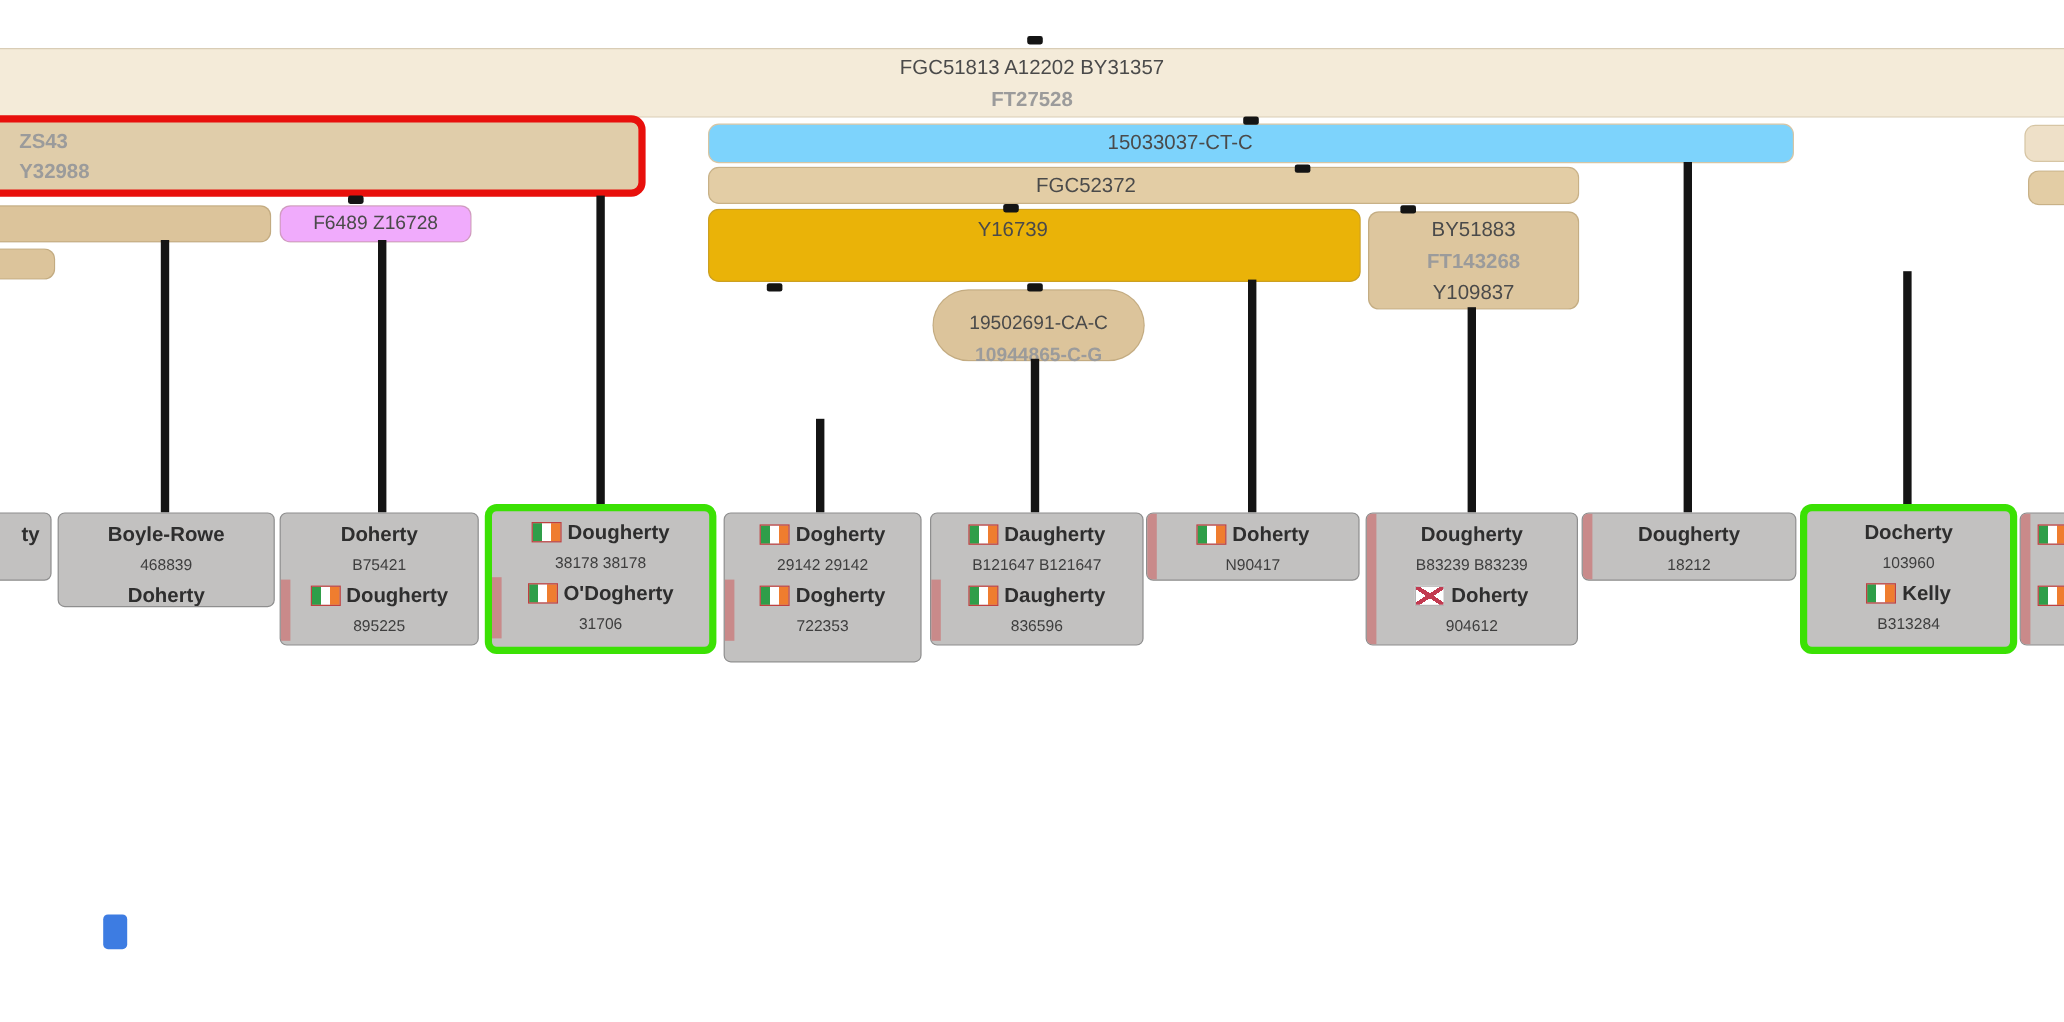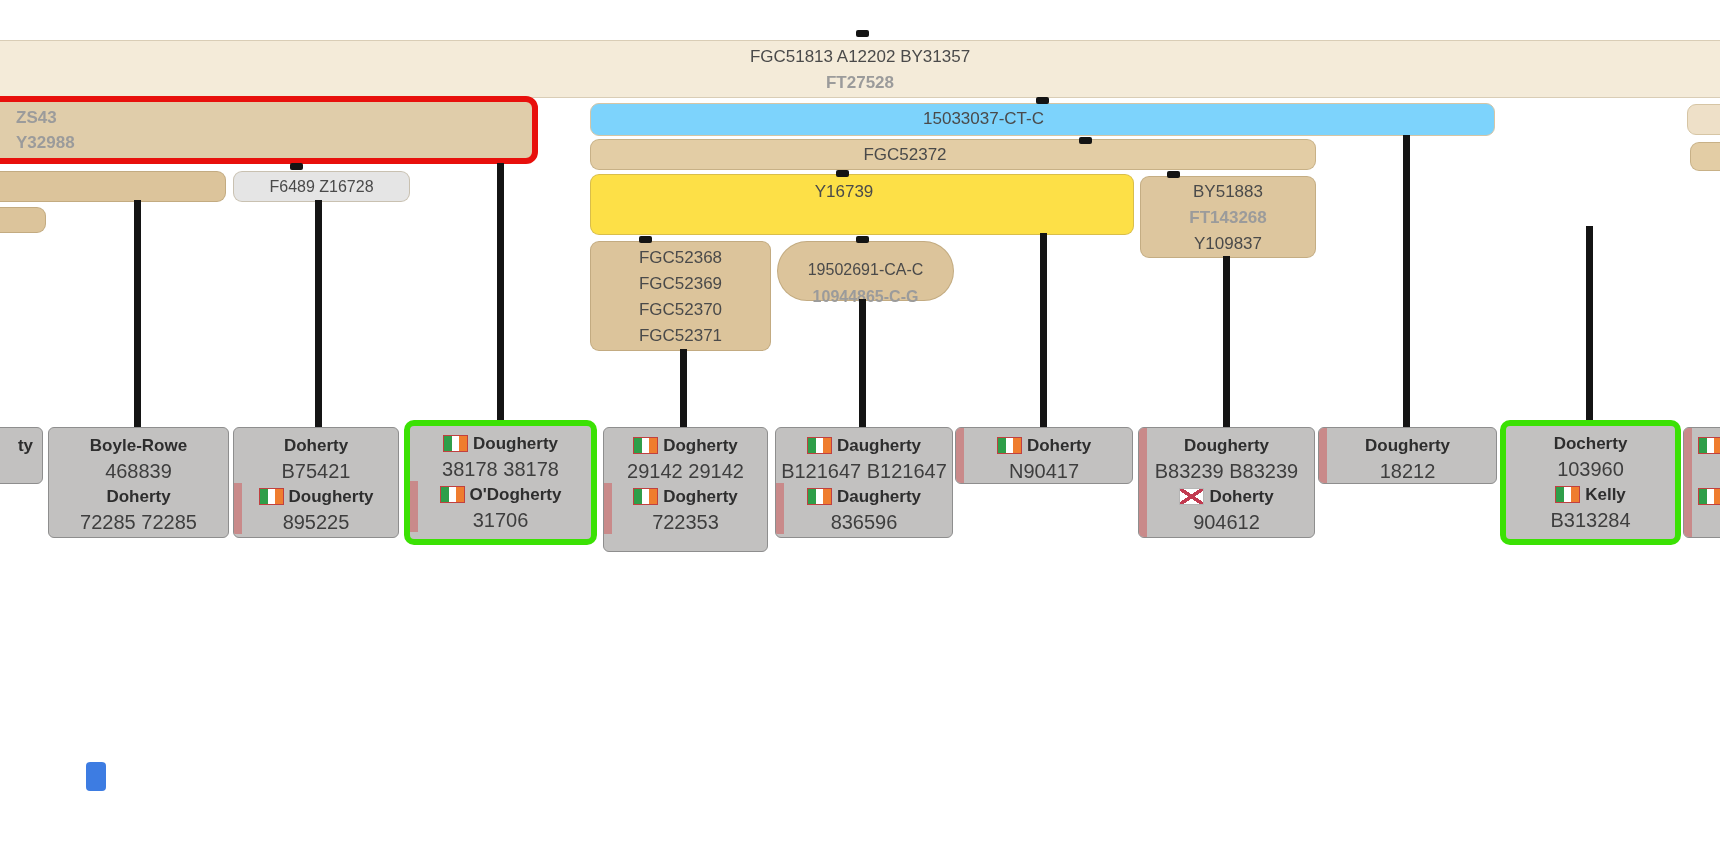--- a/index.html
+++ b/index.html
@@ -18,21 +18,21 @@
   .vline{position:absolute;width:7px;background:#141414;}
   .tick{position:absolute;width:13px;height:7px;background:#141414;border-radius:2px;}
 
   
   .kit{position:absolute;box-sizing:border-box;background:#c2c1c0;border:1px solid #8e8e8e;
        border-radius:6px;text-align:center;overflow:hidden;padding-top:4px;}
   .kitgreen{position:absolute;box-sizing:border-box;background:#c2c1c0;border:6px solid #3be104;
        border-radius:10px;text-align:center;overflow:hidden;padding-top:4px;}
   .entry{position:relative;}
   .kname{font-weight:700;font-size:17px;color:#2e2e2e;line-height:27px;white-space:nowrap;}
-  .kid{font-size:20px;color:#3e3e3e;line-height:24px;white-space:nowrap;}
+  .kid{font-size:13px;color:#3e3e3e;line-height:24px;white-space:nowrap;}
   .stripe{position:absolute;left:0;top:0;bottom:0;width:8px;background:#c98a8a;}
 
   
   .flag{display:inline-block;width:25px;height:17px;vertical-align:-3px;margin-right:5px;box-sizing:border-box;}
   .flag.ie{background:linear-gradient(90deg,#2f9e49 0 33%,#ffffff 33% 66%,#ef7d2f 66% 100%);border:1px solid #c04040;}
   .flag.salt{background:
      linear-gradient(to top right, transparent 43%, #c23a50 43% 57%, transparent 57%),
      linear-gradient(to bottom right, transparent 43%, #c23a50 43% 57%, transparent 57%),#ffffff;
      border:1px solid #b5b5b5;}
   .alignr{text-align:right;padding-right:9px;}
@@ -59,42 +59,36 @@
 
   <div class="block" style="left:1687px;top:104px;width:80px;height:31px;background:#eee0c8;border-color:#d6c5a4;"></div>
   <div class="block" style="left:1690px;top:142px;width:80px;height:29px;background:#e3cda5;border-color:#c9b astro;"></div>
 
   <div class="block" style="left:590px;top:139px;width:726px;height:31px;background:#e3cda5;border-color:#cdb astro;line-height:29px;padding-right:96px;">
     <span>FGC52372</span>
   </div>
 
   <div class="block" style="left:-20px;top:171px;width:246px;height:31px;background:#dcc49b;"></div>
 
-  <div class="block" style="left:233px;top:171px;width:177px;height:31px;background:#e5e5e5;font-size:16px;line-height:29px;">
+  <div class="block" style="left:233px;top:171px;width:160px;height:31px;background:#f0abfc;font-size:16px;line-height:29px;">
     <span>F6489 Z16728</span>
   </div>
 
-  <div class="block" style="left:590px;top:174px;width:544px;height:61px;background:#fde047;padding:3px 36px 0 0;">
+  <div class="block" style="left:590px;top:174px;width:544px;height:61px;background:#eab308;padding:3px 36px 0 0;">
     <div class="bl" style="line-height:27px;">Y16739</div>
   </div>
 
   <div class="block" style="left:1140px;top:176px;width:176px;height:82px;background:#ddc69e;padding-top:2px;">
     <div class="bl">BY51883</div>
     <div class="bl muted">FT143268</div>
     <div class="bl">Y109837</div>
   </div>
 
   <div class="block" style="left:-20px;top:207px;width:66px;height:26px;background:#dcc49b;"></div>
 
-  <div class="block" style="left:590px;top:241px;width:181px;height:110px;background:#dcc49b;padding-top:3px;">
-    <div class="bl">FGC52368</div>
-    <div class="bl">FGC52369</div>
-    <div class="bl">FGC52370</div>
-    <div class="bl">FGC52371</div>
-  </div>
 
   <div class="block" style="left:777px;top:241px;width:177px;height:60px;background:#dcc49b;padding-top:14px;font-size:16px;border-radius:30px;">
     <div class="bl" style="line-height:27px;">19502691-CA-C</div>
     <div class="bl muted" style="line-height:27px;">10944865-C-G</div>
   </div>
 
   <div class="tick" style="left:856px;top:30px;"></div>
   <div class="tick" style="left:1036px;top:97px;"></div>
   <div class="tick" style="left:1079px;top:137px;"></div>
   <div class="tick" style="left:836px;top:170px;"></div>
@@ -112,21 +106,21 @@
   <div class="vline" style="left:1223px;top:256px;height:171px;"></div>
   <div class="vline" style="left:1403px;top:135px;height:292px;"></div>
   <div class="vline" style="left:1586px;top:226px;height:194px;"></div>
 
   <div class="kit" style="left:-70px;top:427px;width:113px;height:57px;">
     <div class="entry">
       <div class="kname alignr">ty</div>
     </div>
   </div>
 
-  <div class="kit" style="left:48px;top:427px;width:181px;height:111px;">
+  <div class="kit" style="left:48px;top:427px;width:181px;height:79px;">
     <div class="entry">
       <div class="kname">Boyle-Rowe</div>
       <div class="kid">468839</div>
     </div>
     <div class="entry">
       <div class="kname">Doherty</div>
       <div class="kid">72285 72285</div>
     </div>
   </div>
 

